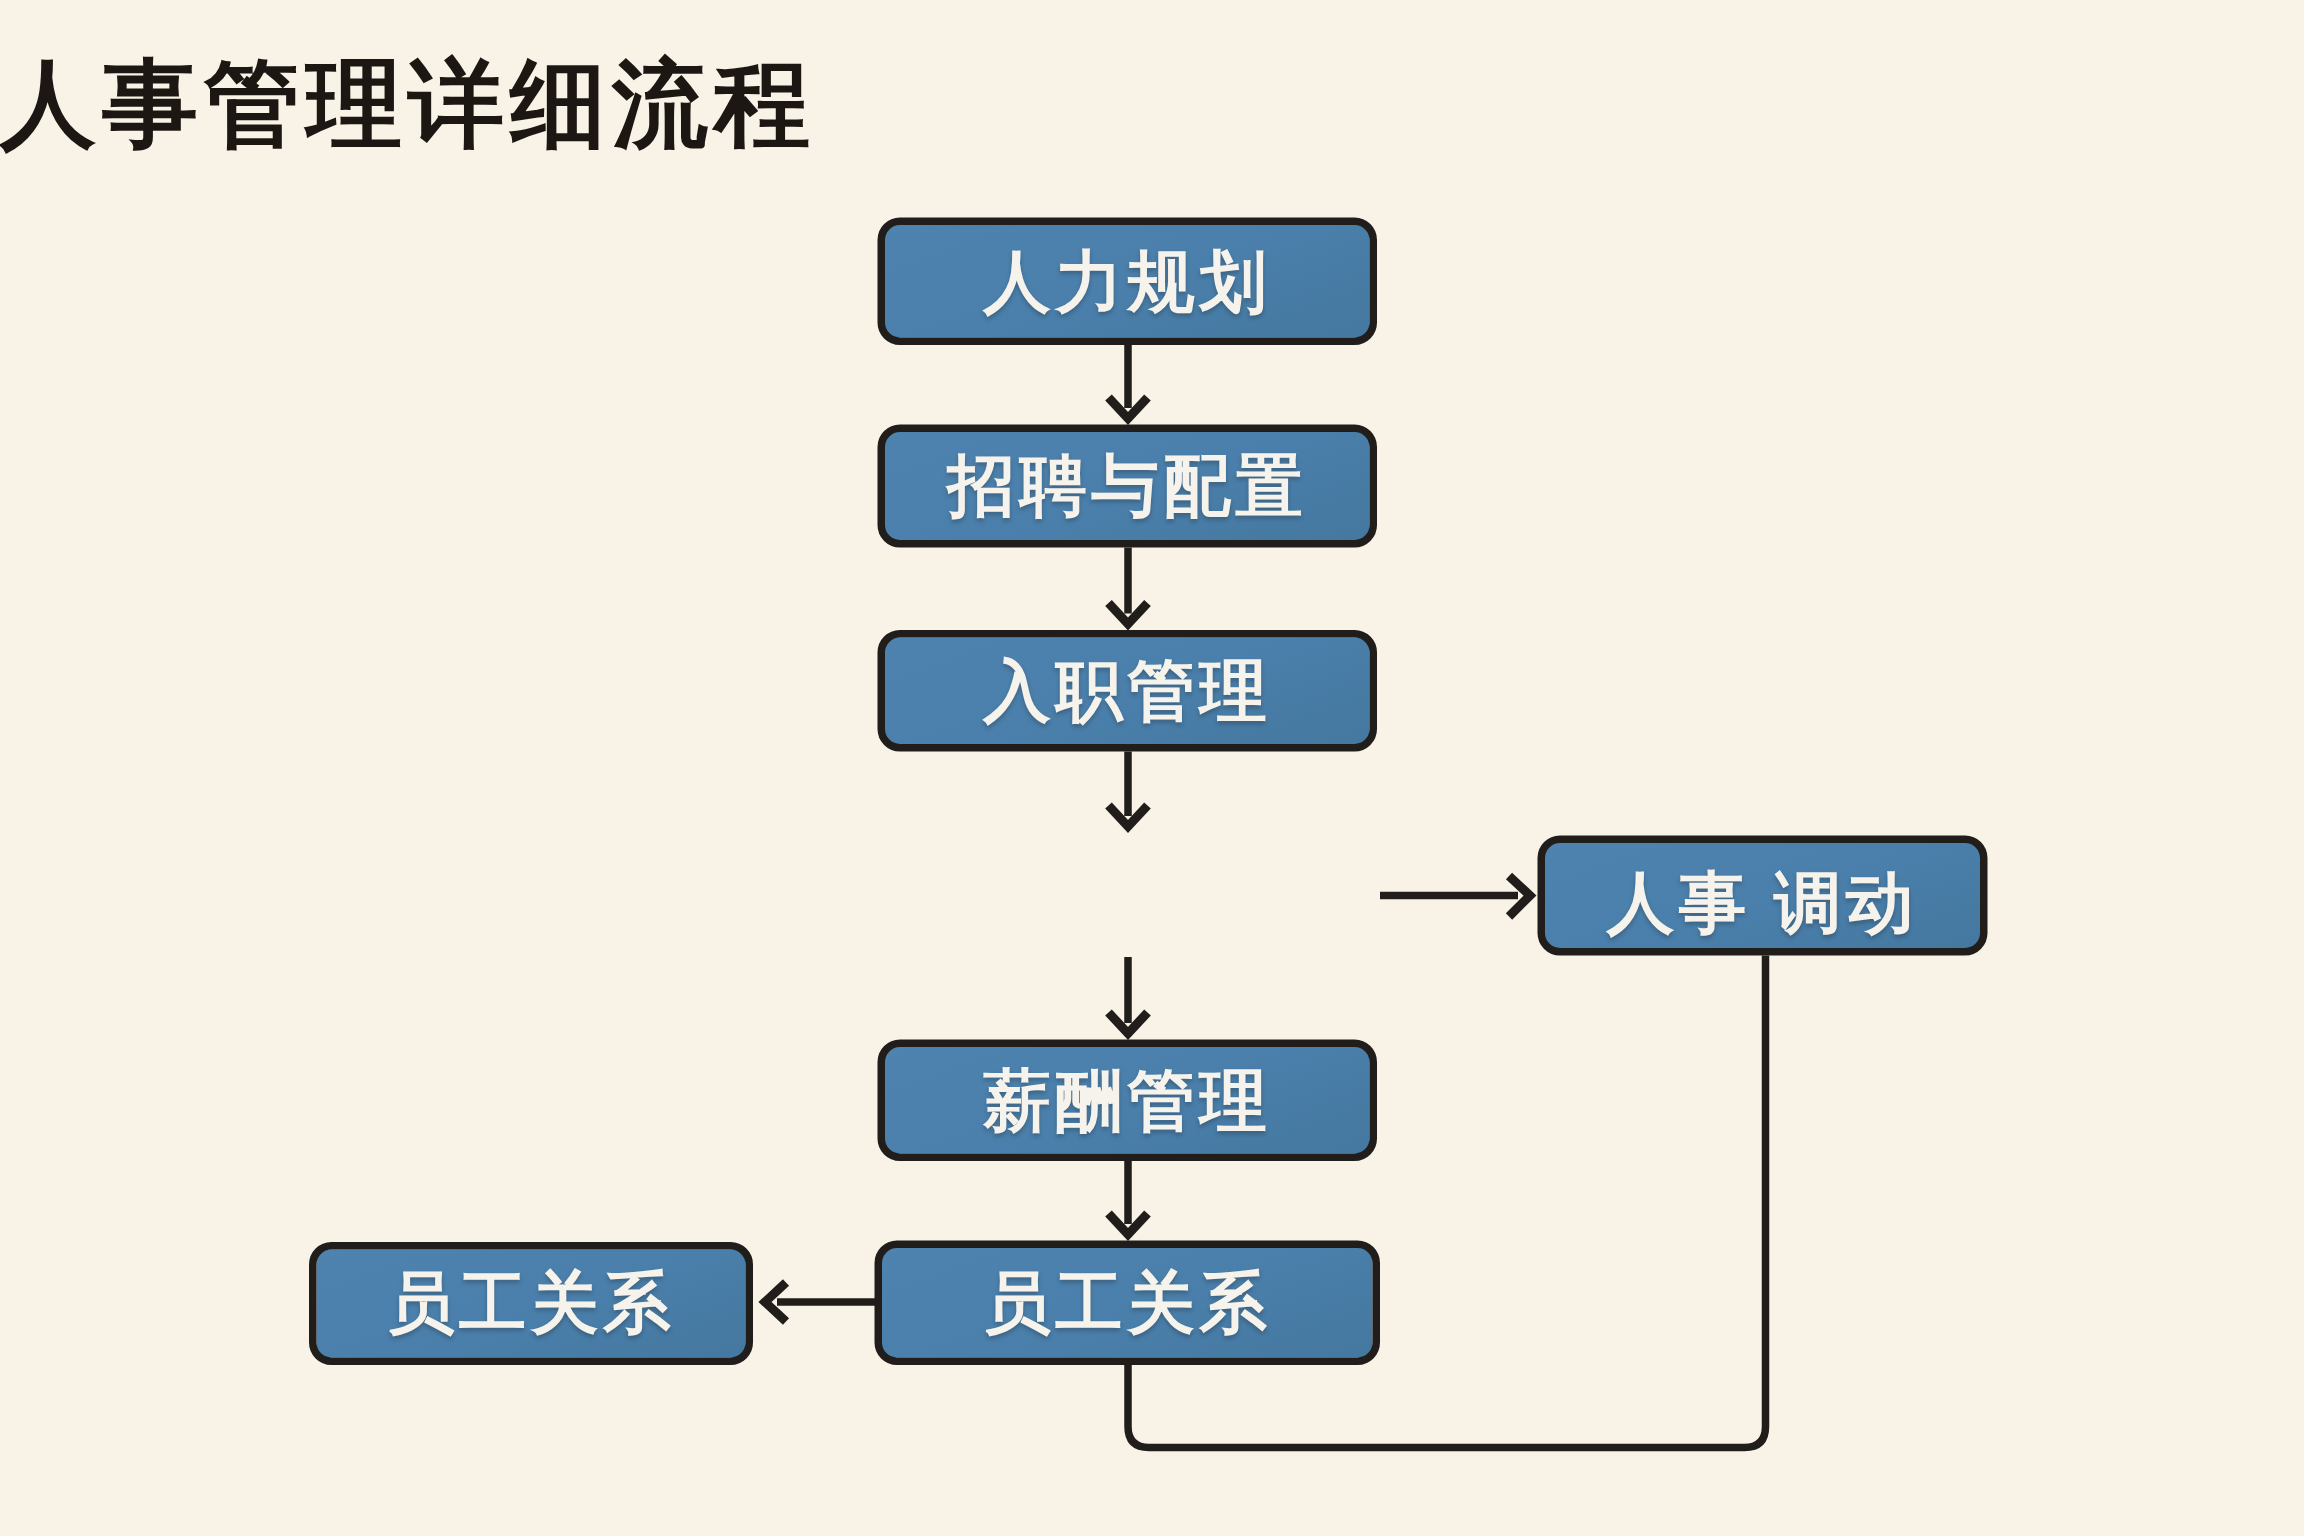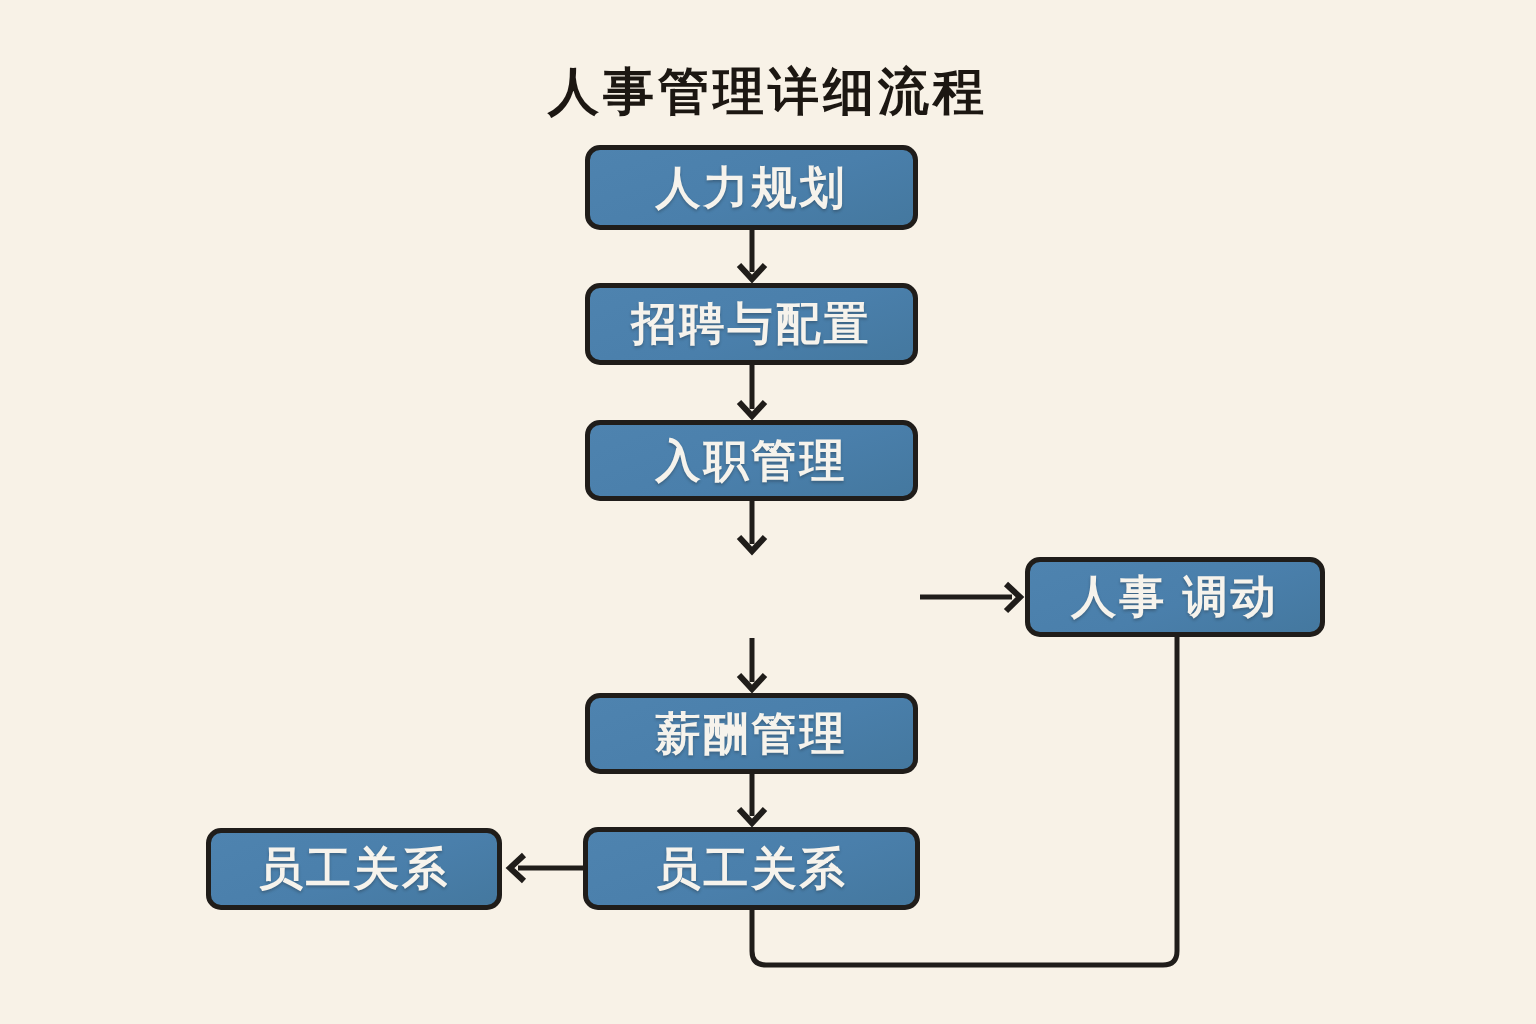--- a/index.html
+++ b/index.html
@@ -12,26 +12,26 @@
   }
   .canvas {
     position: relative;
     width: 1536px;
     height: 1024px;
     background: #f8f2e7;
     overflow: hidden;
   }
   .page-title {
     position: absolute;
-    top: 58px;
+    top: 26px;
     left: 0;
     width: 100%;
     margin: 0;
-    text-align: center;
-    font-size: 51px;
+    text-align: left;
+    font-size: 64px;
     font-weight: 800;
     letter-spacing: 4px;
     color: #1c1712;
   }
   .arrow-layer {
     position: absolute;
     top: 0;
     left: 0;
     width: 1536px;
     height: 1024px;
@@ -52,21 +52,21 @@
     font-weight: 700;
     letter-spacing: 3px;
     white-space: pre;
     text-shadow: 0 2px 3px rgba(25, 25, 25, 0.28);
   }
   
   .n-hr-planning   { left: 585px;  top: 145px; width: 333px; height: 85px; text-align: center; }
   .n-recruitment   { left: 585px;  top: 283px; width: 333px; height: 82px; }
   .n-onboarding    { left: 585px;  top: 420px; width: 333px; height: 81px; }
   .n-training      { left: 585px;  top: 555px; width: 335px; height: 83px; }
-  .n-transfer      { left: 1025px; top: 557px; width: 300px; height: 80px; }
+  .n-transfer      { left: 1025px; top: 557px; width: 300px; height: 80px; align-items: flex-end; }
   .n-compensation  { left: 585px;  top: 693px; width: 333px; height: 81px; font-family: Liberation Serif, serif; }
   .n-er-center     { left: 583px;  top: 827px; width: 337px; height: 83px; }
   .n-er-left       { left: 206px;  top: 828px; width: 296px; height: 82px; }
 
   .shaft {
     stroke: #201d1a;
     stroke-width: 5;
     fill: none;
   }
   .chevron {

